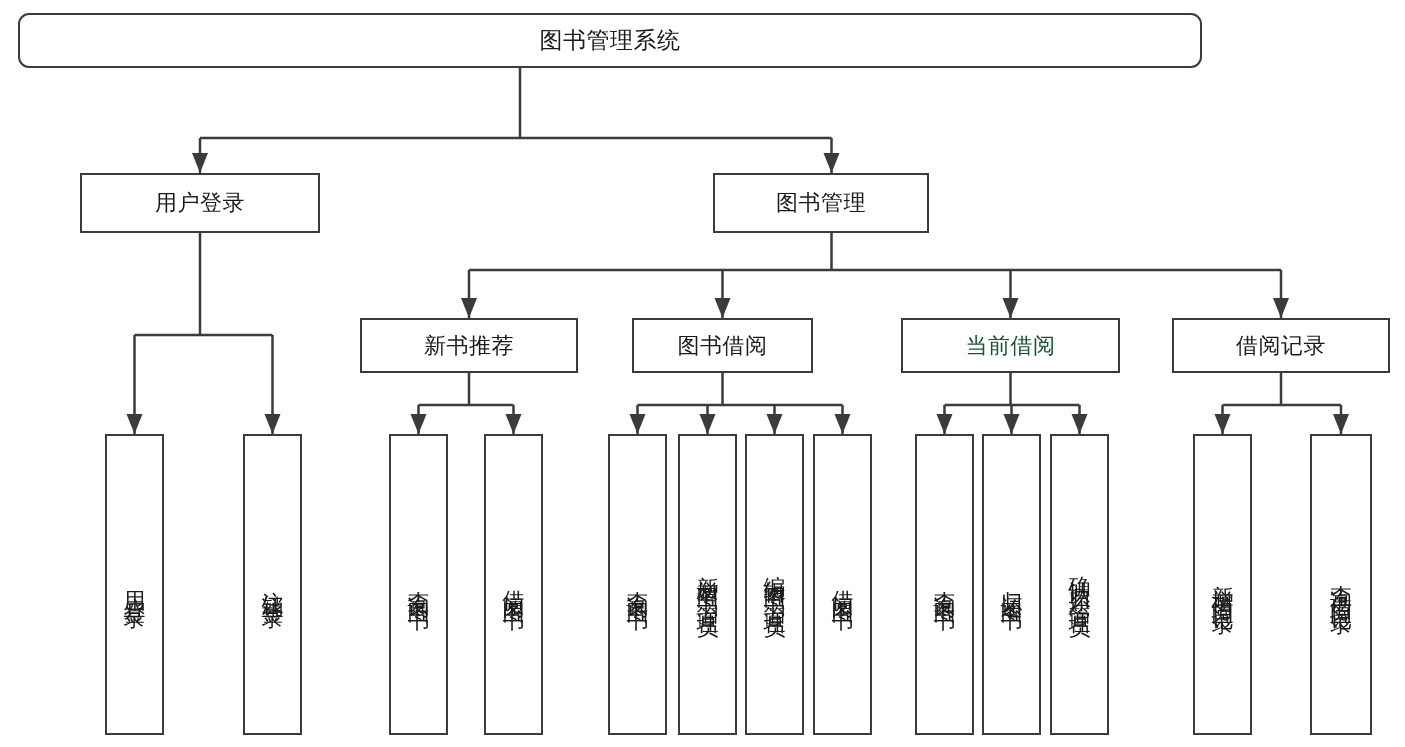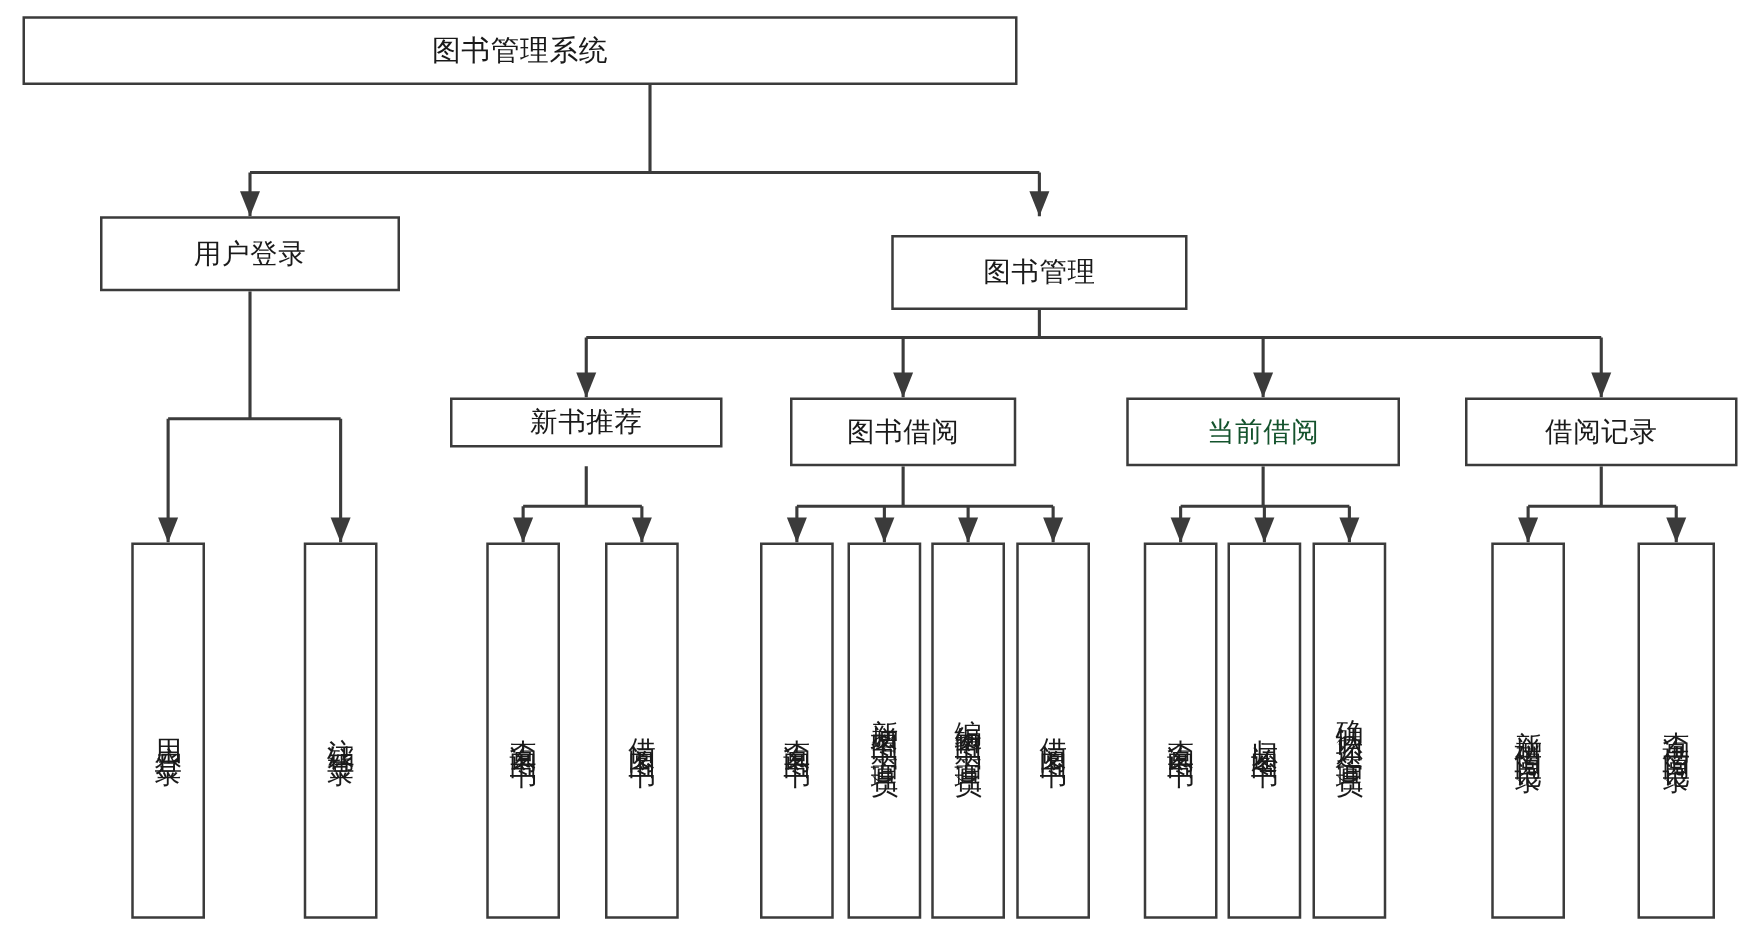--- a/index.html
+++ b/index.html
@@ -123,30 +123,30 @@
       <line x1="1079.5" y1="405" x2="1079.5" y2="434" class="conn" stroke="#3b3b3b"></line>
       <polygon points="1071.5,414 1087.5,414 1079.5,434" class="arrow-head" fill="#3b3b3b"></polygon>
       <line x1="1281" y1="373" x2="1281" y2="405" class="conn" stroke="#3b3b3b"></line>
       <line x1="1222.5" y1="405" x2="1341" y2="405" class="conn" stroke="#3b3b3b"></line>
       <line x1="1222.5" y1="405" x2="1222.5" y2="434" class="conn" stroke="#3b3b3b"></line>
       <polygon points="1214.5,414 1230.5,414 1222.5,434" class="arrow-head" fill="#3b3b3b"></polygon>
       <line x1="1341" y1="405" x2="1341" y2="434" class="conn" stroke="#3b3b3b"></line>
       <polygon points="1333,414 1349,414 1341,434" class="arrow-head" fill="#3b3b3b"></polygon>
     </svg>
   <div id="nodes-layer">
-      <div class="node-box node-root" style="left: 18px; top: 13px; width: 796px; height: 55px; border-color: rgb(59, 59, 59); background: rgb(255, 255, 255);">
+      <div class="node-box node-root" style="left: 18px; top: 13px; width: 1184px; height: 55px; border-color: rgb(59, 59, 59); background: rgb(255, 255, 255); border-radius: 11px;">
         <span class="node-h" style="color: rgb(26, 26, 26);">图书管理系统</span>
       </div>
       <div class="node-box" style="left: 80px; top: 173px; width: 240px; height: 60px; border-color: rgb(59, 59, 59); background: rgb(255, 255, 255);">
         <span class="node-h" style="color: rgb(26, 26, 26);">用户登录</span>
       </div>
-      <div class="node-box" style="left: 713px; top: 188px; width: 237px; height: 60px; border-color: rgb(59, 59, 59); background: rgb(255, 255, 255);">
+      <div class="node-box" style="left: 713px; top: 173px; width: 216px; height: 60px; border-color: rgb(59, 59, 59); background: rgb(255, 255, 255);">
         <span class="node-h" style="color: rgb(26, 26, 26);">图书管理</span>
       </div>
-      <div class="node-box" style="left: 360px; top: 318px; width: 218px; height: 40px; border-color: rgb(59, 59, 59); background: rgb(255, 255, 255);">
+      <div class="node-box" style="left: 360px; top: 318px; width: 218px; height: 55px; border-color: rgb(59, 59, 59); background: rgb(255, 255, 255);">
         <span class="node-h" style="color: rgb(26, 26, 26);">新书推荐</span>
       </div>
       <div class="node-box" style="left: 632px; top: 318px; width: 181px; height: 55px; border-color: rgb(59, 59, 59); background: rgb(255, 255, 255); text-align: right;">
         <span class="node-h" style="color: rgb(26, 26, 26);">图书借阅</span>
       </div>
       <div class="node-box" style="left: 901px; top: 318px; width: 219px; height: 55px; border-color: rgb(59, 59, 59); background: rgb(255, 255, 255);">
         <span class="node-h" style="color: #14532d;">当前借阅</span>
       </div>
       <div class="node-box" style="left: 1172px; top: 318px; width: 218px; height: 55px; border-color: rgb(59, 59, 59); background: rgb(255, 255, 255);">
         <span class="node-h" style="color: rgb(26, 26, 26);">借阅记录</span>

